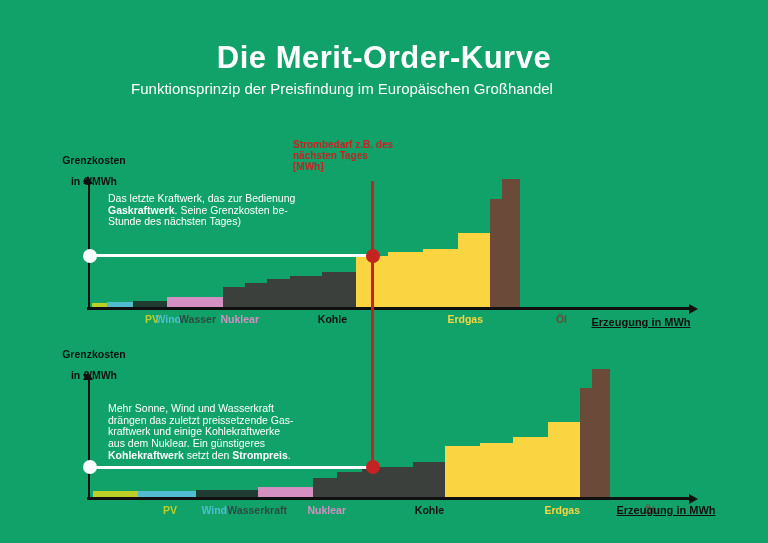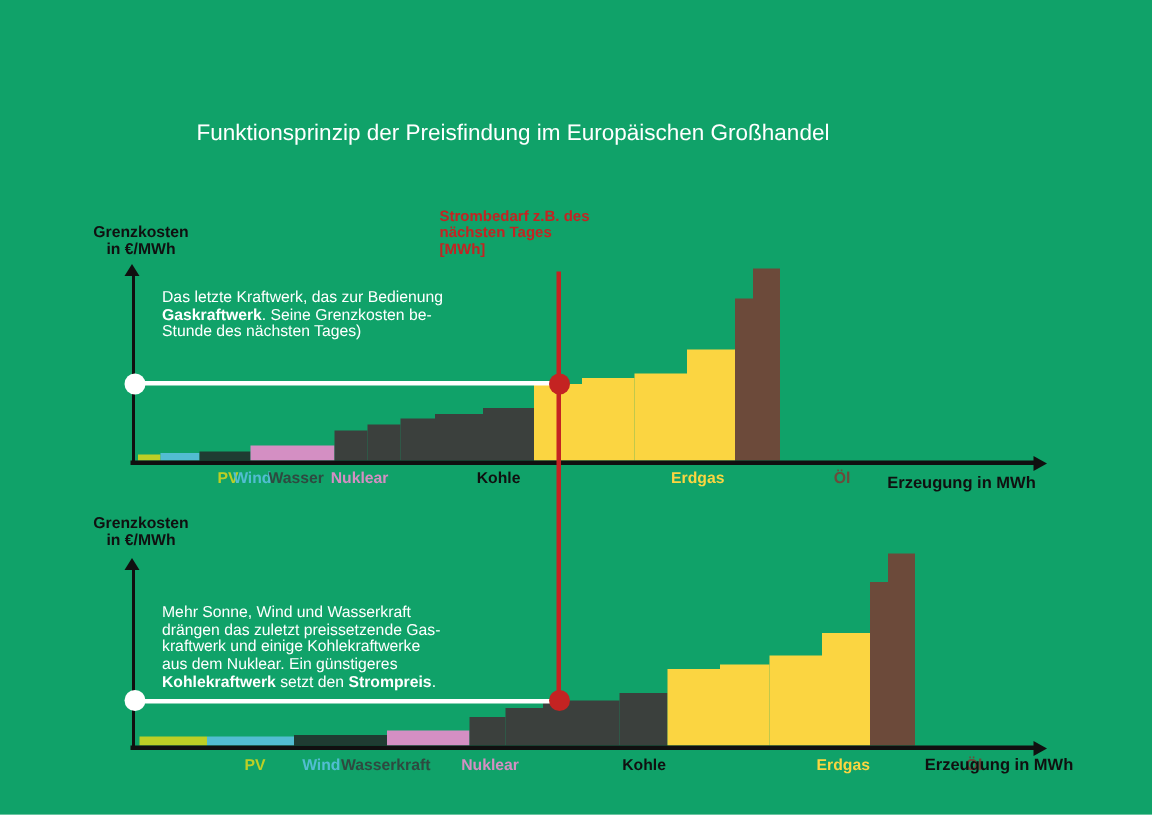--- a/index.html
+++ b/index.html
@@ -11,32 +11,33 @@
   .hdr-sub{position:absolute;left:0;top:80px;width:684px;text-align:center;
     color:#fff;font-size:15px;}
   .annotation{position:absolute;width:232px;color:#fff;font-size:10.5px;line-height:11.7px;}
   .annotation .b{font-weight:bold;}
   .ann-1{left:108px;top:193px;}
   .ann-2{left:108px;top:403px;}
   .demand-label{position:absolute;font-weight:bold;font-size:10px;
     line-height:11px;white-space:pre-line;}
   .catlabel{position:absolute;text-align:right;font-weight:bold;font-size:10.5px;}
   .ylabel{position:absolute;text-align:center;font-weight:bold;font-size:10.5px;
-    line-height:11px;color:#101010;white-space:pre-line;}
-  .xlabel{position:absolute;text-align:center;font-weight:bold;font-size:11px;color:#101010;}
+    line-height:21px;color:#101010;white-space:pre-line;}
+  .xlabel{position:absolute;text-align:center;font-weight:bold;font-size:11px;color:#101010;text-decoration:underline;}
   .arrow-up{width:0;height:0;border-left:5px solid transparent;
     border-right:5px solid transparent;border-bottom:8px solid #101010;}
   .arrow-right{width:0;height:0;border-top:5px solid transparent;
     border-bottom:5px solid transparent;border-left:9px solid #101010;}
   .dot{border-radius:50%;}
 </style>
 </head>
 <body>
 
 <div id="canvas">
+  <div class="hdr-title">Die Merit-Order-Kurve</div>
   <div class="hdr-sub">Funktionsprinzip der Preisfindung im Europäischen Großhandel</div>
 
   <div class="abs" style="inset:0;">
       <div class="abs" style="left: 92px; top: 303px; width: 15px; height: 4px; background: rgb(188, 207, 38); z-index: 1;"></div>
       <div class="abs" style="left: 107px; top: 302px; width: 26px; height: 5px; background: rgb(82, 189, 209); z-index: 1;"></div>
       <div class="abs" style="left: 133px; top: 301px; width: 34px; height: 6px; background: rgb(31, 60, 50); z-index: 1;"></div>
       <div class="abs" style="left: 167px; top: 297px; width: 56px; height: 10px; background: rgb(212, 143, 195); z-index: 1;"></div>
       <div class="abs" style="left: 223px; top: 287px; width: 22px; height: 20px; background: rgb(59, 64, 61); z-index: 1;"></div>
       <div class="abs" style="left: 245px; top: 283px; width: 22px; height: 24px; background: rgb(59, 64, 61); z-index: 1;"></div>
       <div class="abs" style="left: 267px; top: 279px; width: 23px; height: 28px; background: rgb(59, 64, 61); z-index: 1;"></div>

